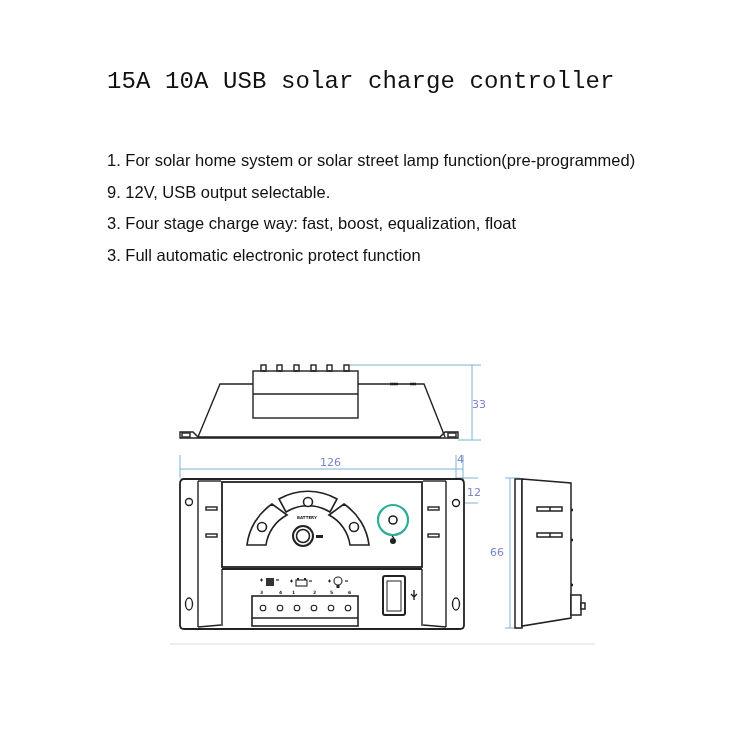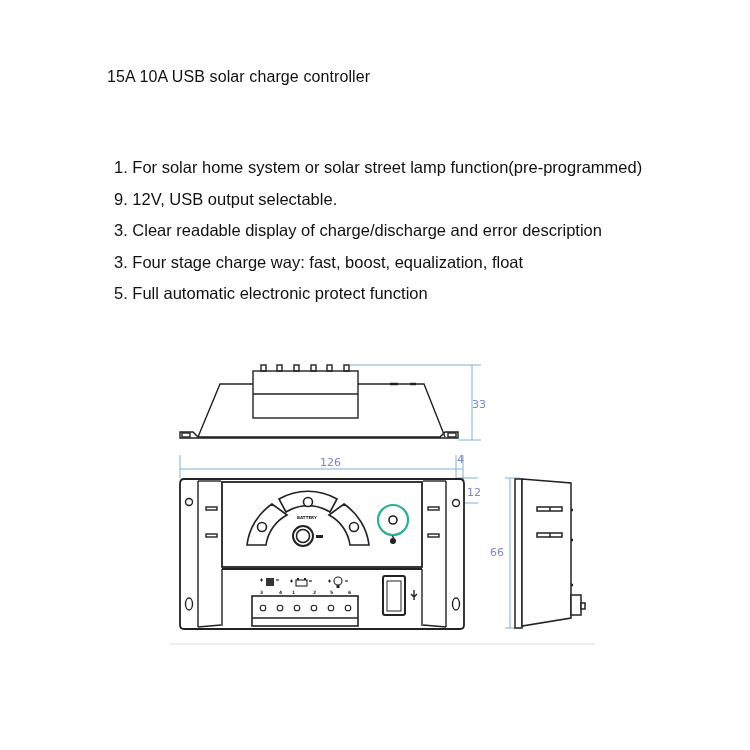--- a/index.html
+++ b/index.html
@@ -1,34 +1,33 @@
 <!DOCTYPE html>
 <html><head>
 <meta charset="utf-8">
 <style>
   html, body { margin: 0; padding: 0; background: #ffffff; }
   body { width: 750px; height: 750px; position: relative; overflow: hidden; font-family: "DejaVu Sans", sans-serif; color: #111; }
-  .title { position: absolute; left: 107px; top: 68px; font-size: 16px; font-family: Liberation Sans, sans-serif; letter-spacing: 0.1px; color: #111; white-space: nowrap; }
-  .features { position: absolute; left: 107px; top: 145px; margin: 7px; padding: 0; list-style: none; }
+  .title { position: absolute; left: 107px; top: 68px; font-size: 24px; font-family: Liberation Mono, monospace; letter-spacing: 0.1px; color: #111; white-space: nowrap; }
+  .features { position: absolute; left: 107px; top: 145px; margin: 0; padding: 0; list-style: none; }
   .features li { font-family: "Liberation Sans", sans-serif; font-size: 16.5px; line-height: 31.5px; color: #111; white-space: nowrap; }
   .drawing { position: absolute; left: 0; top: 0; width: 750px; height: 750px; }
   .dimtxt { font-family: "DejaVu Sans", sans-serif; font-size: 11px; fill: #7b86c9; }
   .foot { position: absolute; left: 170px; top: 643px; width: 425px; height: 2px; background: #eeeeee; }
 </style>
 </head>
 <body>
 
 <div class="title">15A 10A USB solar charge controller</div>
 
 <ul class="features">
   <li>1. For solar home system or solar street lamp function(pre-programmed)</li>
   <li>9. 12V, USB output selectable.</li>
-  <li>3. Clear readable display of charge/discharge and error description</li>
   <li>3. Four stage charge way: fast, boost, equalization, float</li>
-  <li>5. Full automatic electronic protect function</li>
+  <li>3. Full automatic electronic protect function</li>
 </ul>
 
 <svg class="drawing" viewBox="0 0 750 750" xmlns="http://www.w3.org/2000/svg">
 
   <g fill="none" stroke="#222" stroke-width="1.4">
 
     <path d="M180 438 L180 432 L193 432 L198 437 L440 437 L445 432 L458 432 L458 438 Z" fill="#fff"></path>
     <rect x="182" y="433" width="8" height="4"></rect>
     <rect x="448" y="433" width="8" height="4"></rect>
 

